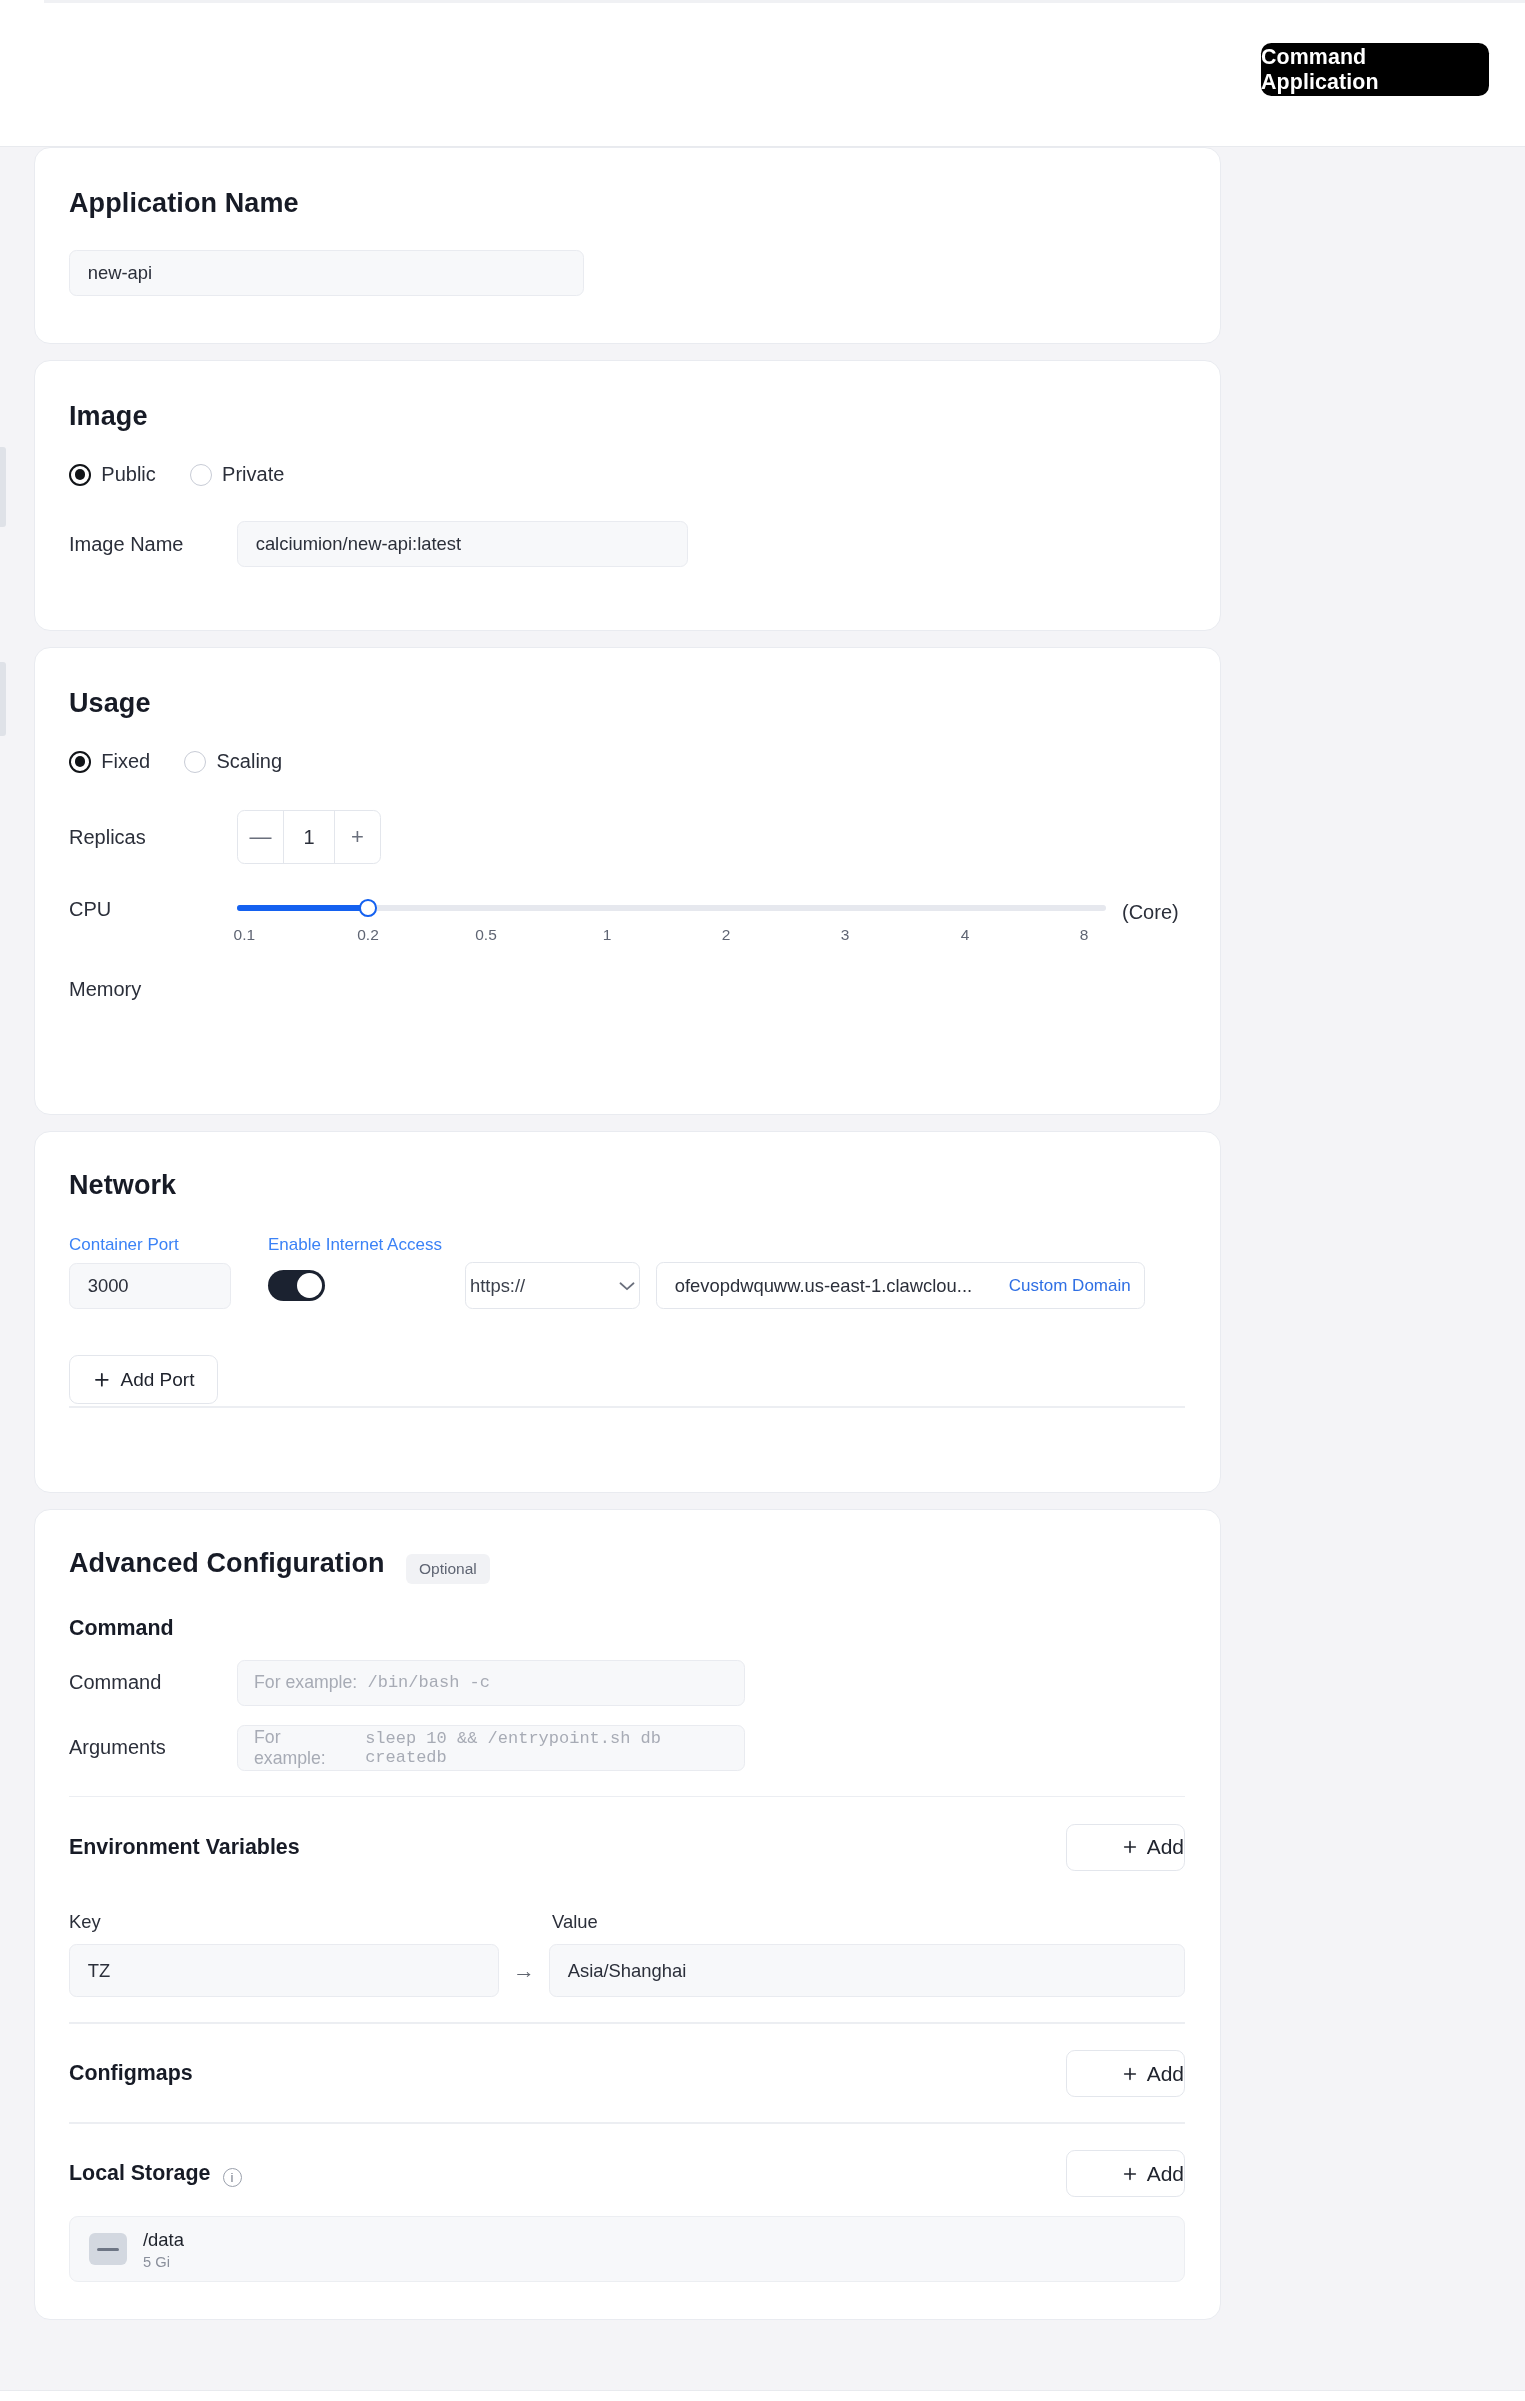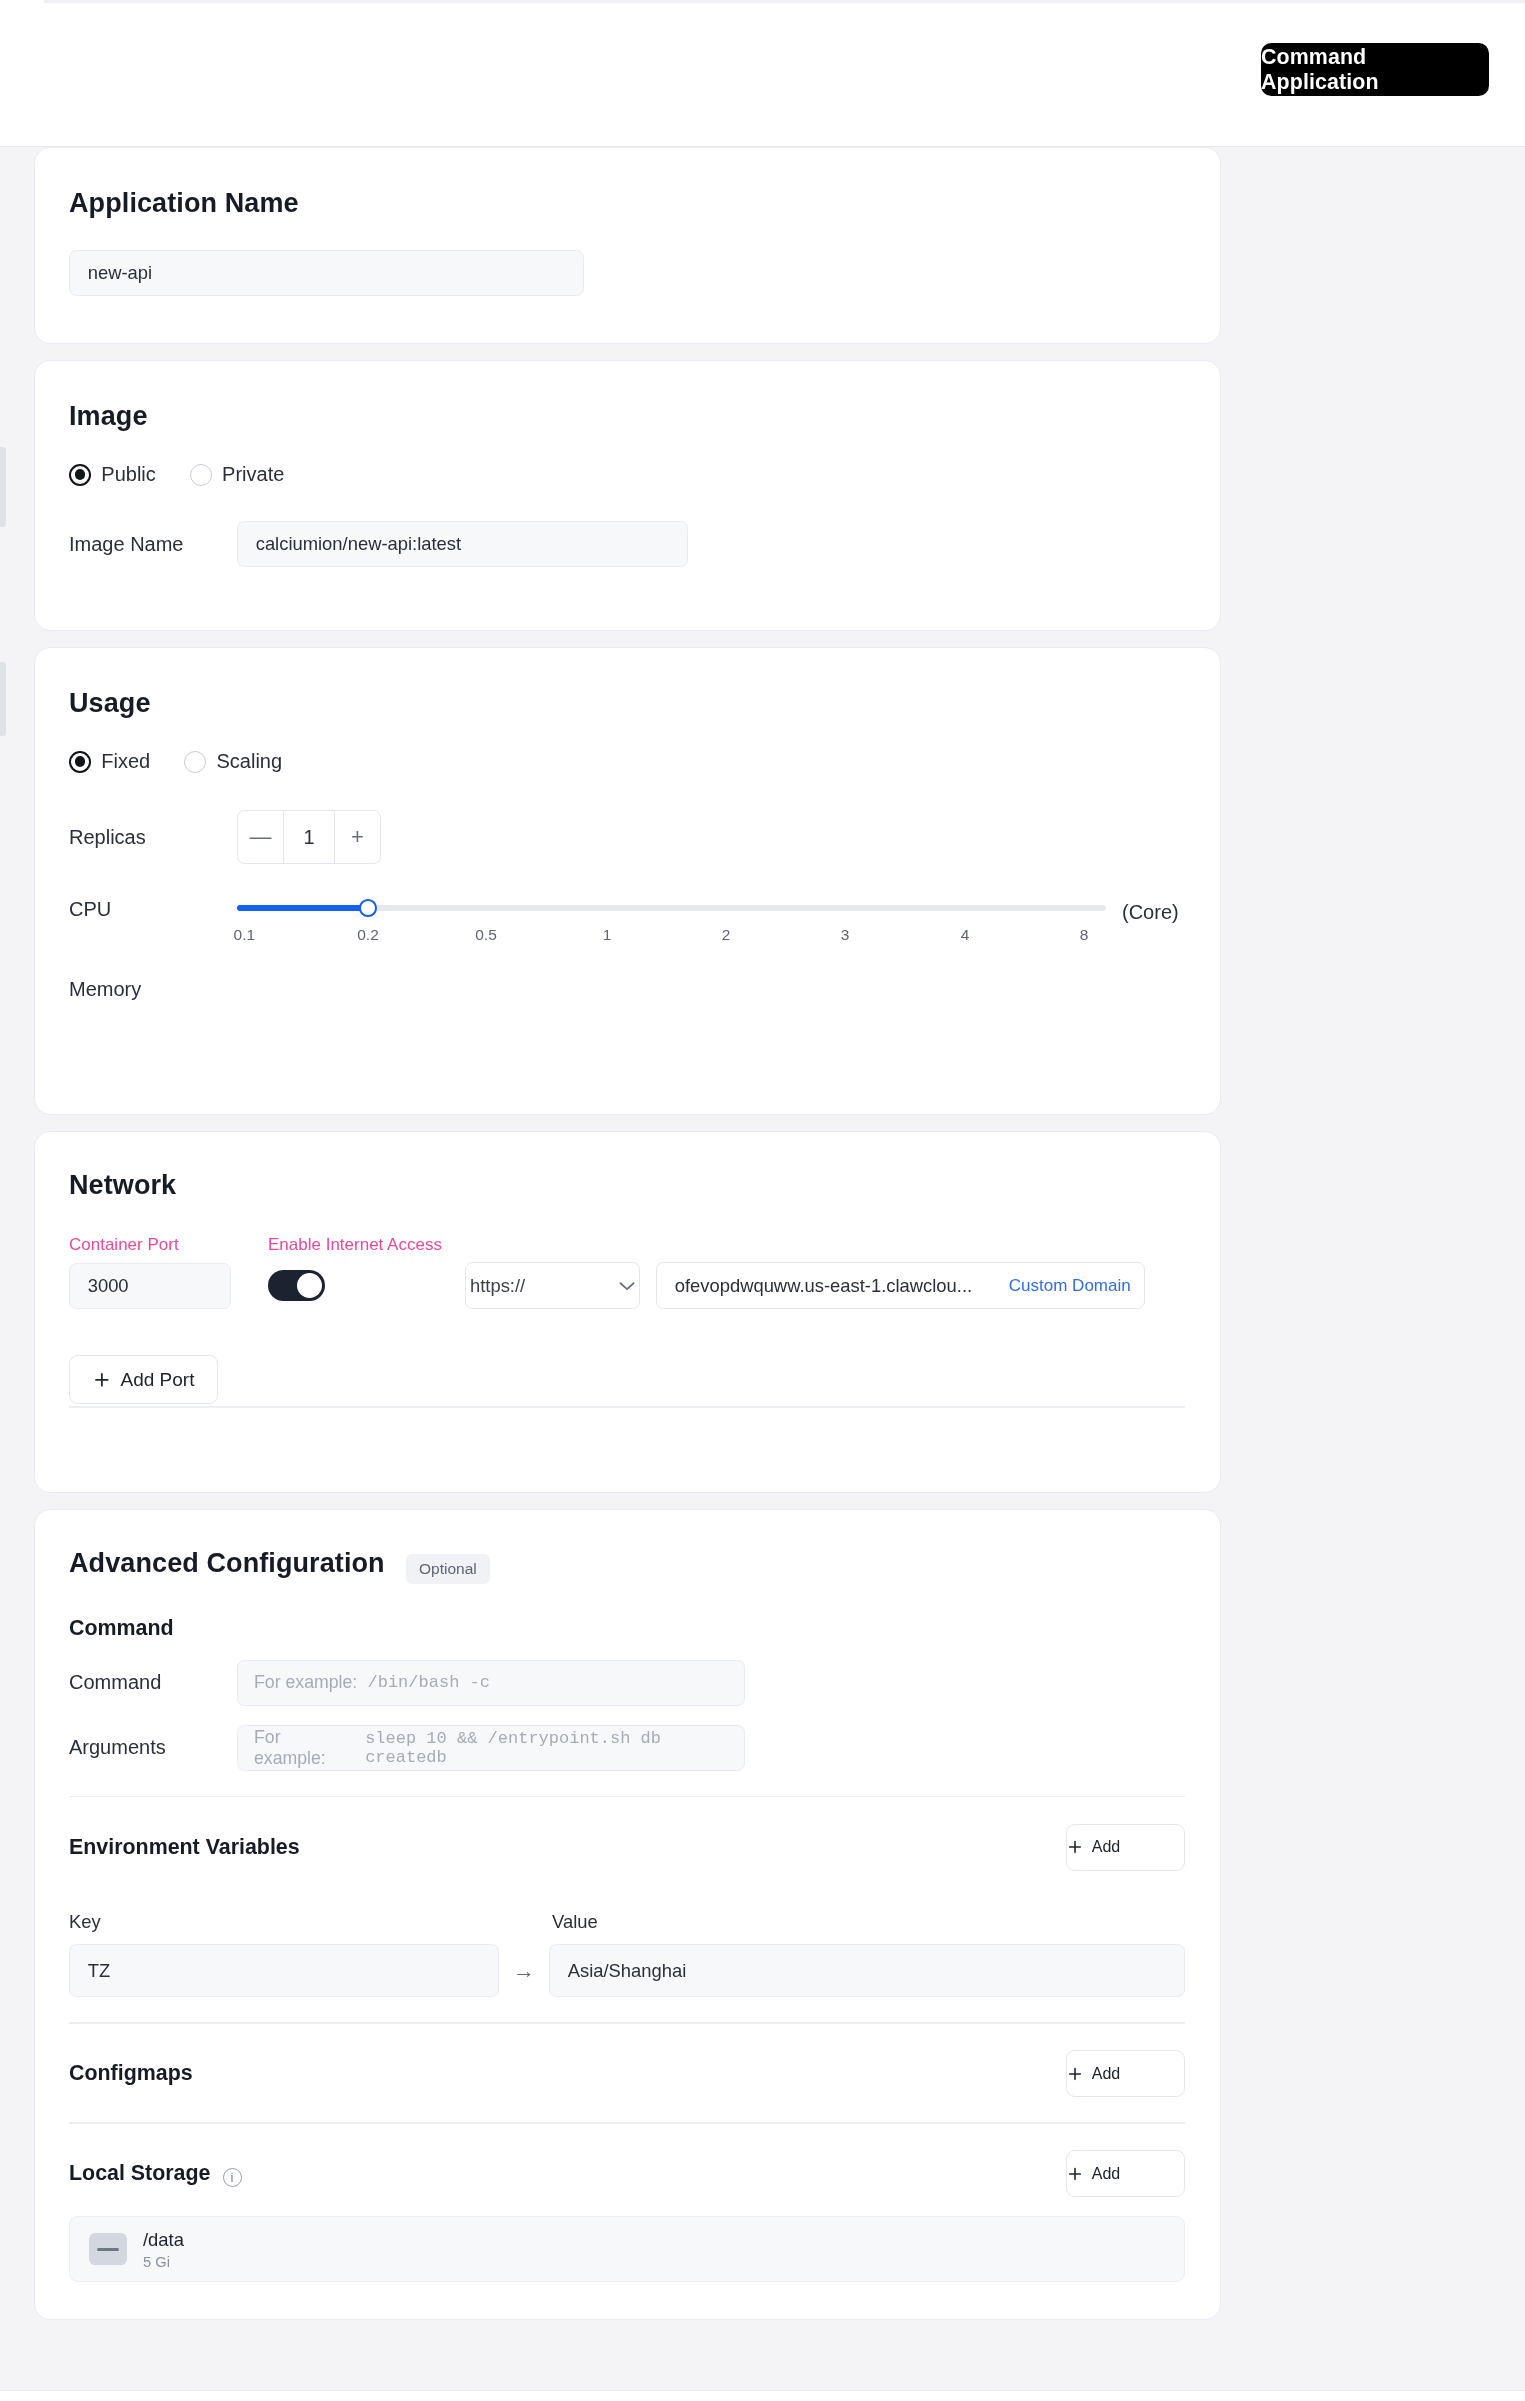--- a/index.html
+++ b/index.html
@@ -224,21 +224,21 @@
   }
 
   
   .card-network { height: 362px; padding: 38px 0 0 34px; }
   .net-head {
     display: flex;
     margin-top: 34px;
   }
   .net-head .h {
     font-size: 17px;
-    color: #ec4899;
+    color: #3b82f6;
   }
   .net-row {
     display: flex;
     align-items: center;
     margin-top: 7.4px;
   }
   .input-port {
     width: 162px; height: 46px;
     background: #f7f8fa;
     border: 1.5px solid #e9ebf0;
@@ -363,23 +363,23 @@
     width: 1116px;
     margin-top: 26.5px;
   }
   .add-btn {
     width: 119px; height: 47px;
     border: 1.5px solid #e3e6ec;
     border-radius: 8.8px;
     background: #fff;
     display: flex;
     align-items: center;
-    justify-content: flex-start;
+    justify-content: flex-end;
     gap: 8.8px;
-    font-size: 16px;
+    font-size: 21px;
     color: #20242e;
     cursor: pointer;
   }
   .kv-head { display: flex; margin-top: 40px; }
   .kv-head .kh { font-size: 18.4px; color: #2b2f3a; }
   .kv-row { display: flex; align-items: center; margin-top: 11.8px; }
   .kv-input {
     height: 53px;
     background: #f7f8fa;
     border: 1.5px solid #e9ebf0;

